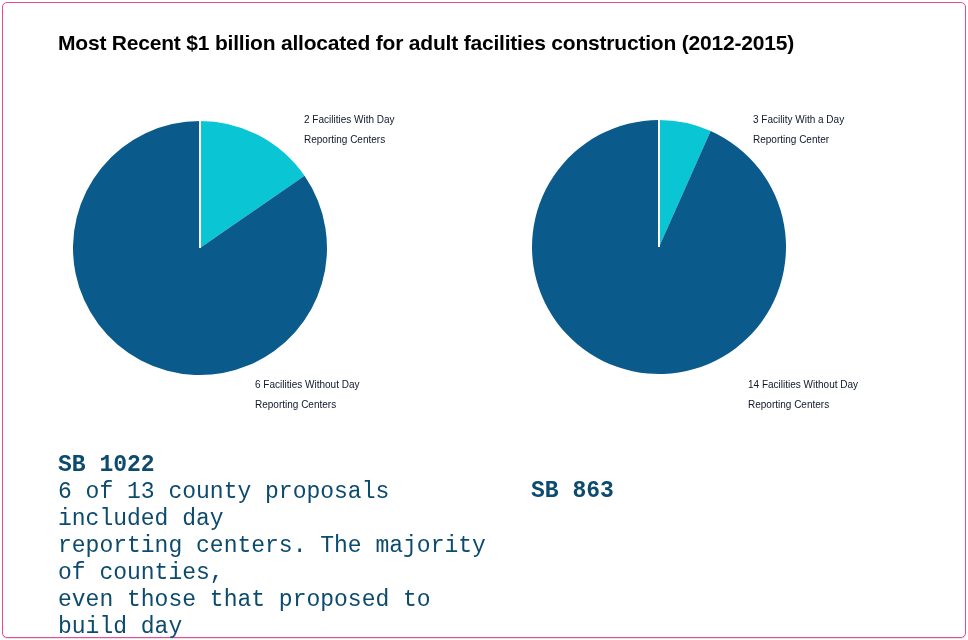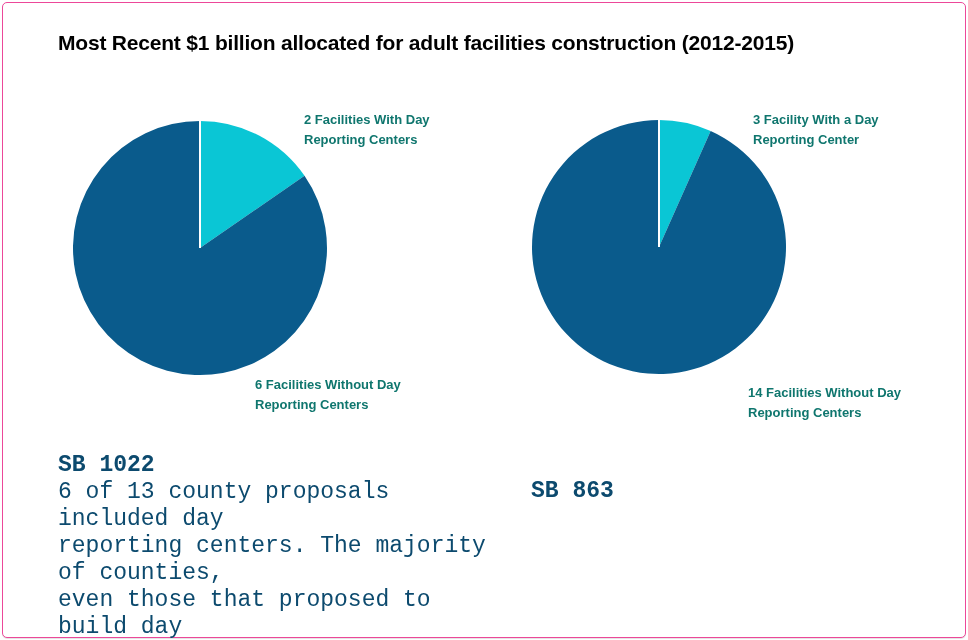--- a/index.html
+++ b/index.html
@@ -30,30 +30,29 @@
     white-space: nowrap;
   }
   .pie-svg {
     position: absolute;
     width: 258px; height: 258px;
   }
   .pie-svg.left  { left: 68px;  top: 116px; }
   .pie-svg.right { left: 527px; top: 115px; }
   .slice-label {
     position: absolute;
-    font-size: 13px;
+    font-size: 10px;
     line-height: 20px;
-    color: #0f766e;
+    color: #0f172a;
     white-space: pre-line;
-    font-weight: bold;
   }
   .label-l1 { left: 301px; top: 107px; }
   .label-l2 { left: 252px; top: 372px; }
   .label-r1 { left: 750px; top: 107px; }
-  .label-r2 { left: 745px; top: 380px; }
+  .label-r2 { left: 745px; top: 372px; }
   .caption {
     position: absolute;
     top: 449px;
     width: 430px;
     font-family: Liberation Mono, monospace;
     font-size: 23px;
     line-height: 27px;
     color: #0c4a6e;
   }
   .caption.left  { left: 55px;  }

